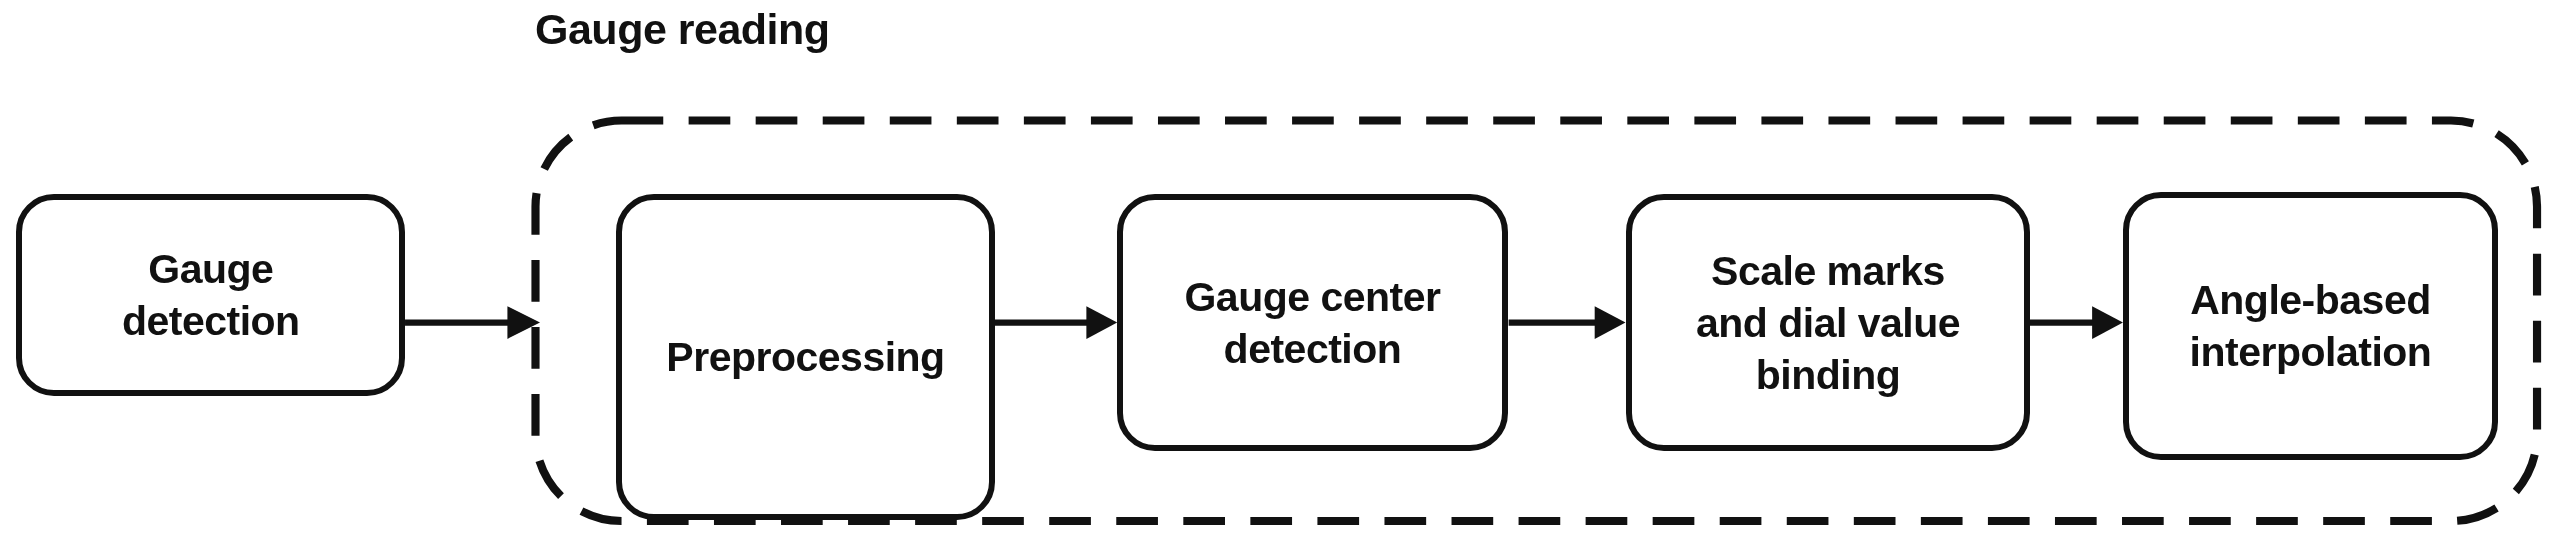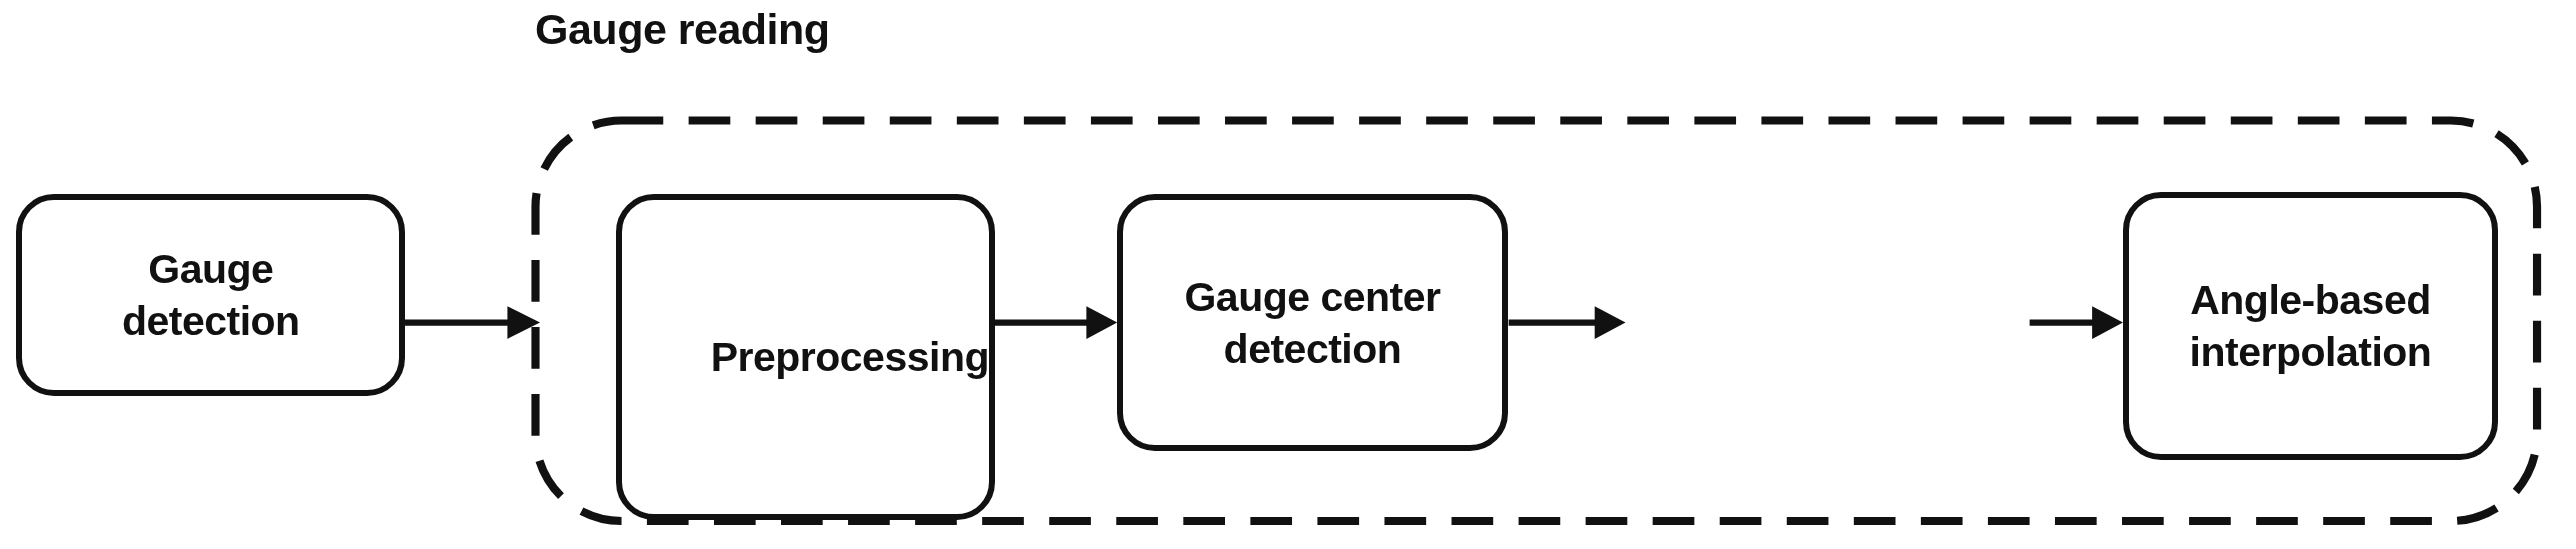--- a/index.html
+++ b/index.html
@@ -58,21 +58,21 @@
     border: 6.3px solid var(--line);
     border-radius: 38px;
     color: var(--line);
     font-size: 41px;
     line-height: 52px;
     font-weight: bold;
     letter-spacing: -0.5px;
     white-space: pre-line;
   }
   .node-1 { left: 16.3px;   top: 194px; width: 389px; height: 202px; }
-  .node-2 { left: 616px;  top: 194px; width: 379px; height: 326px; justify-content: flex-end; }
+  .node-2 { left: 616px;  top: 194px; width: 379px; height: 326px; }
   .node-3 { left: 1117px; top: 194px; width: 391px; height: 257px; }
   .node-4 { left: 1626px; top: 194px; width: 404px; height: 257px; }
   .node-5 { left: 2123px; top: 192px; width: 375px; height: 268px; }
 </style>
 </head>
 <body>
 
 <div class="canvas">
 
   <div class="diagram-title">Gauge reading</div>
@@ -109,20 +109,25 @@
 
   <div class="node node-2">
     <span>Preprocessing</span>
   </div>
 
   <div class="node node-3">
     <span>Gauge center
 detection</span>
   </div>
 
+  <div class="node node-4">
+    <span>Scale marks
+and dial value
+binding</span>
+  </div>
 
   <div class="node node-5">
     <span>Angle-based
 interpolation</span>
   </div>
 
 </div>
 
 
 </body></html>

